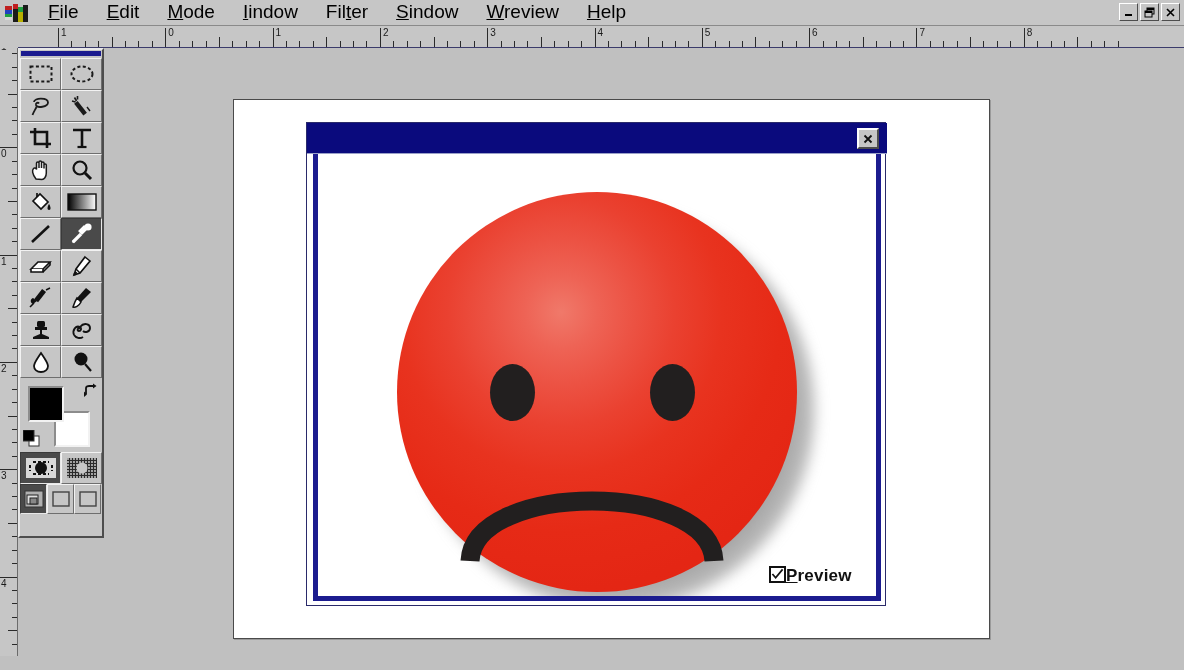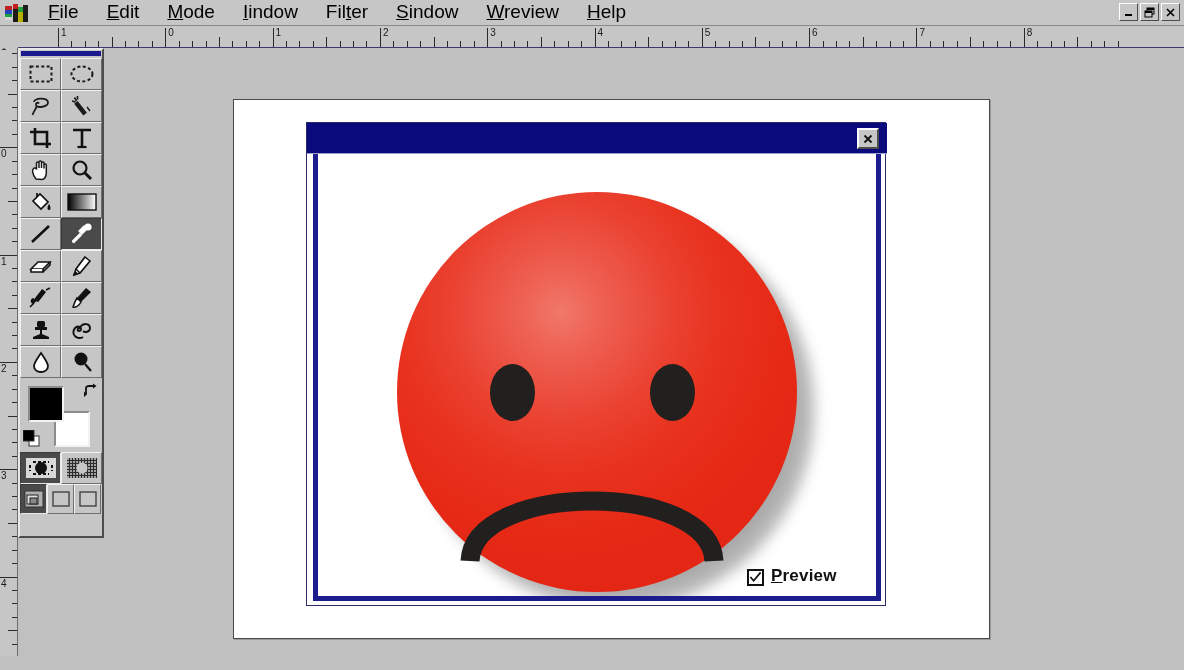--- a/index.html
+++ b/index.html
@@ -269,22 +269,22 @@
   }
   .eye-left  { left: 93px;  top: 172px; }
   .eye-right { left: 253px; top: 172px; }
   .mouth {
     position: absolute; left: 63px; top: 265px;
     width: 264px; height: 110px;
   }
 
   
   .preview-row {
-    position: absolute; left: 424px; top: 412px;
-    display: flex; align-items: flex-end; gap: 7px;
+    position: absolute; left: 446px; top: 412px;
+    display: flex; align-items: flex-start; 
   }
   .chk {
     width: 17px; height: 17px;
     background: #ffffff;
     border: 2px solid #111;
     display: flex; align-items: center; justify-content: center;
   }
   .chk svg { display: block; }
   .preview-label {
     font-size: 17px; font-weight: bold; color: #111;

